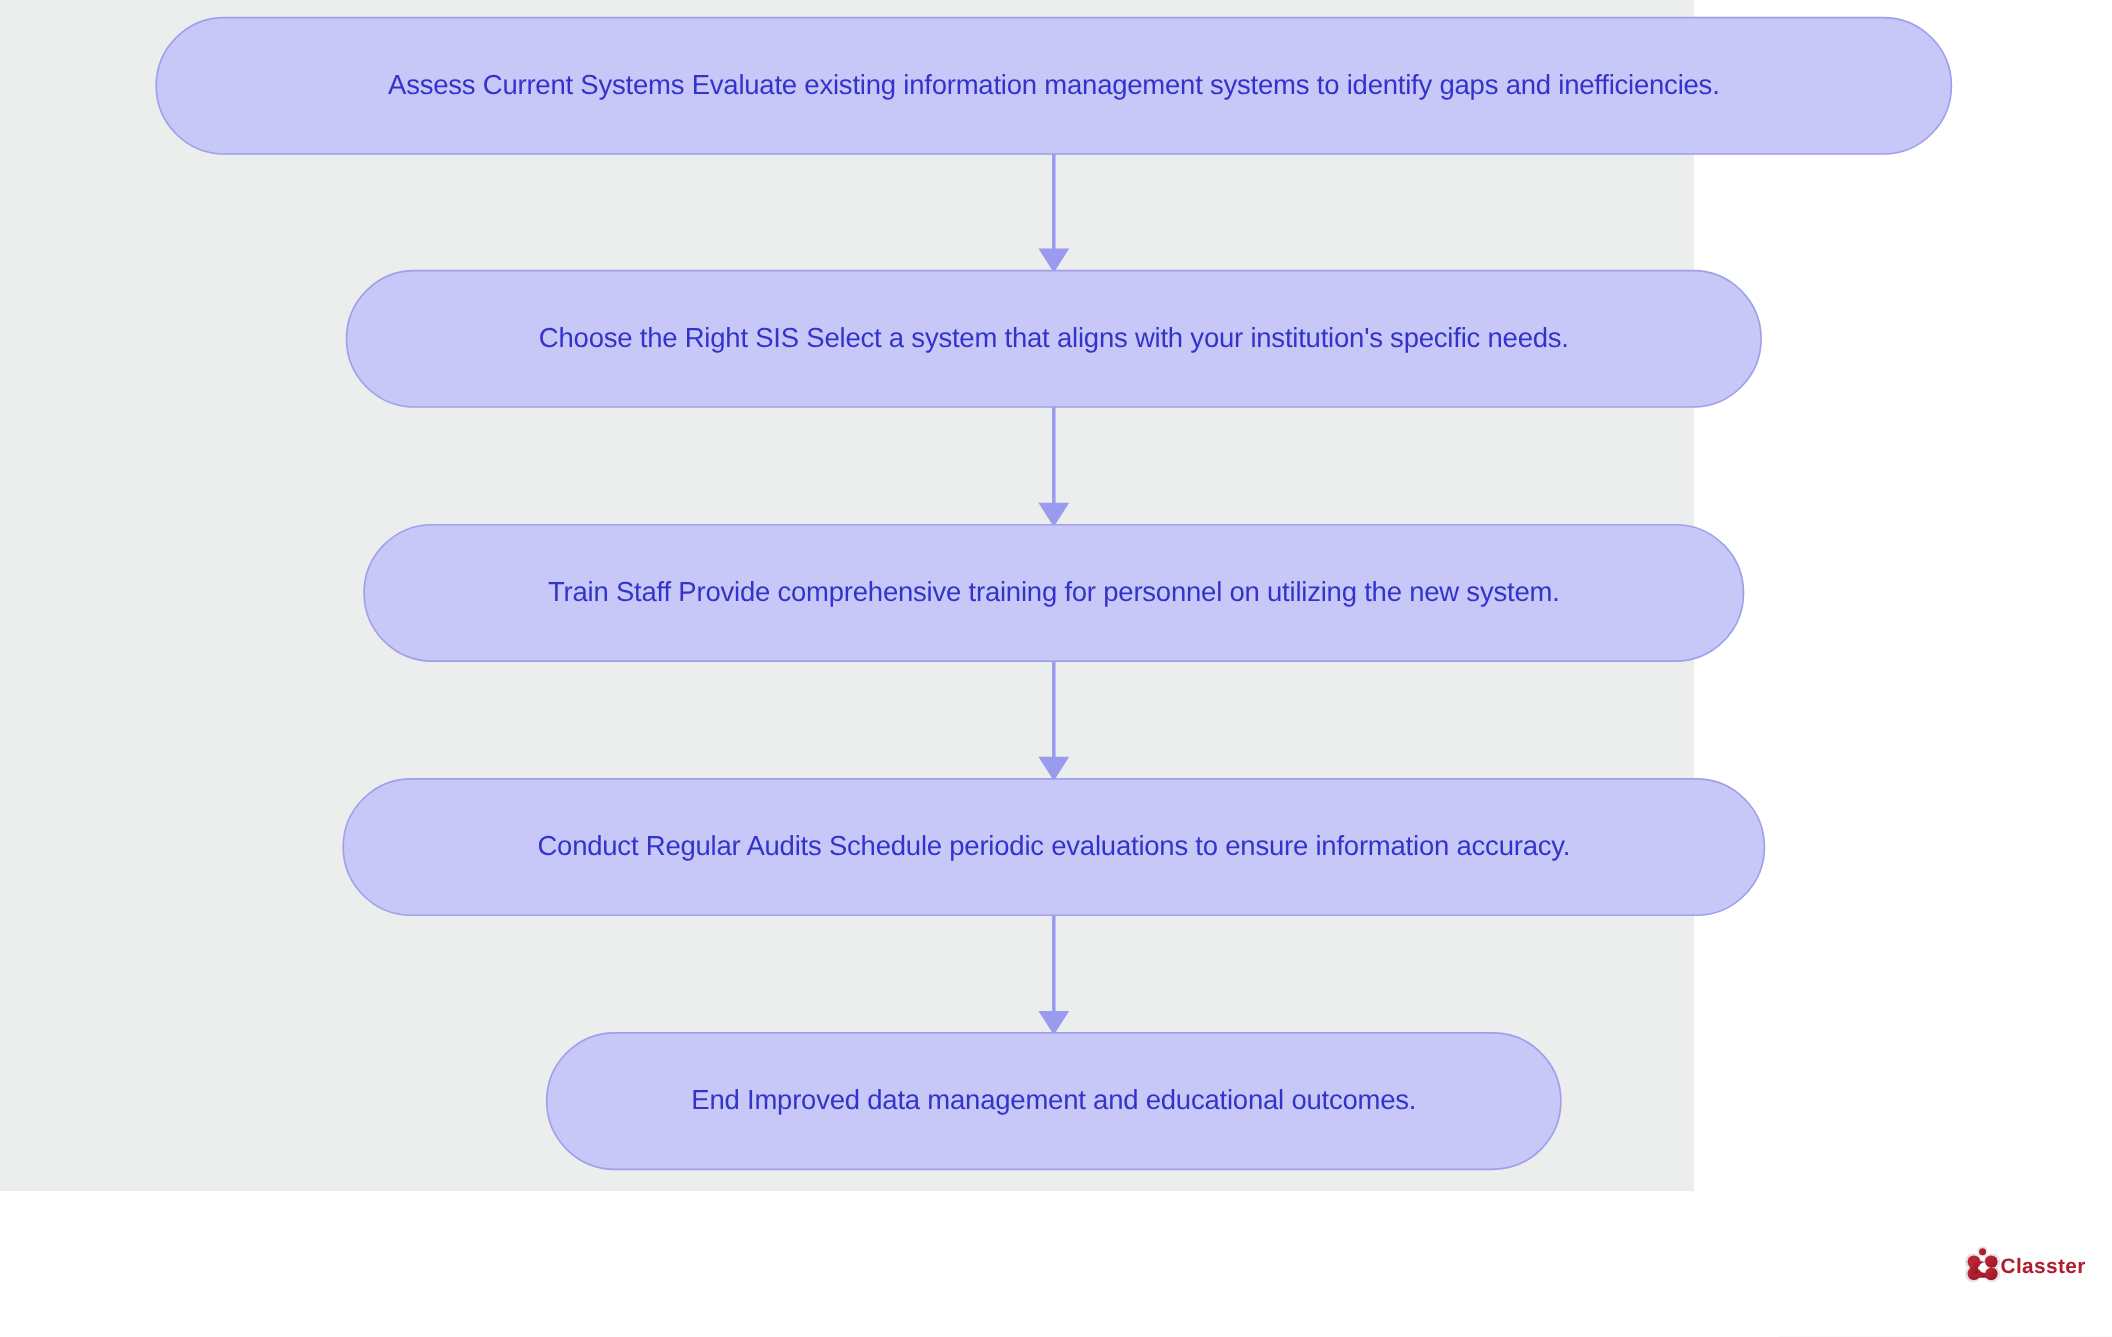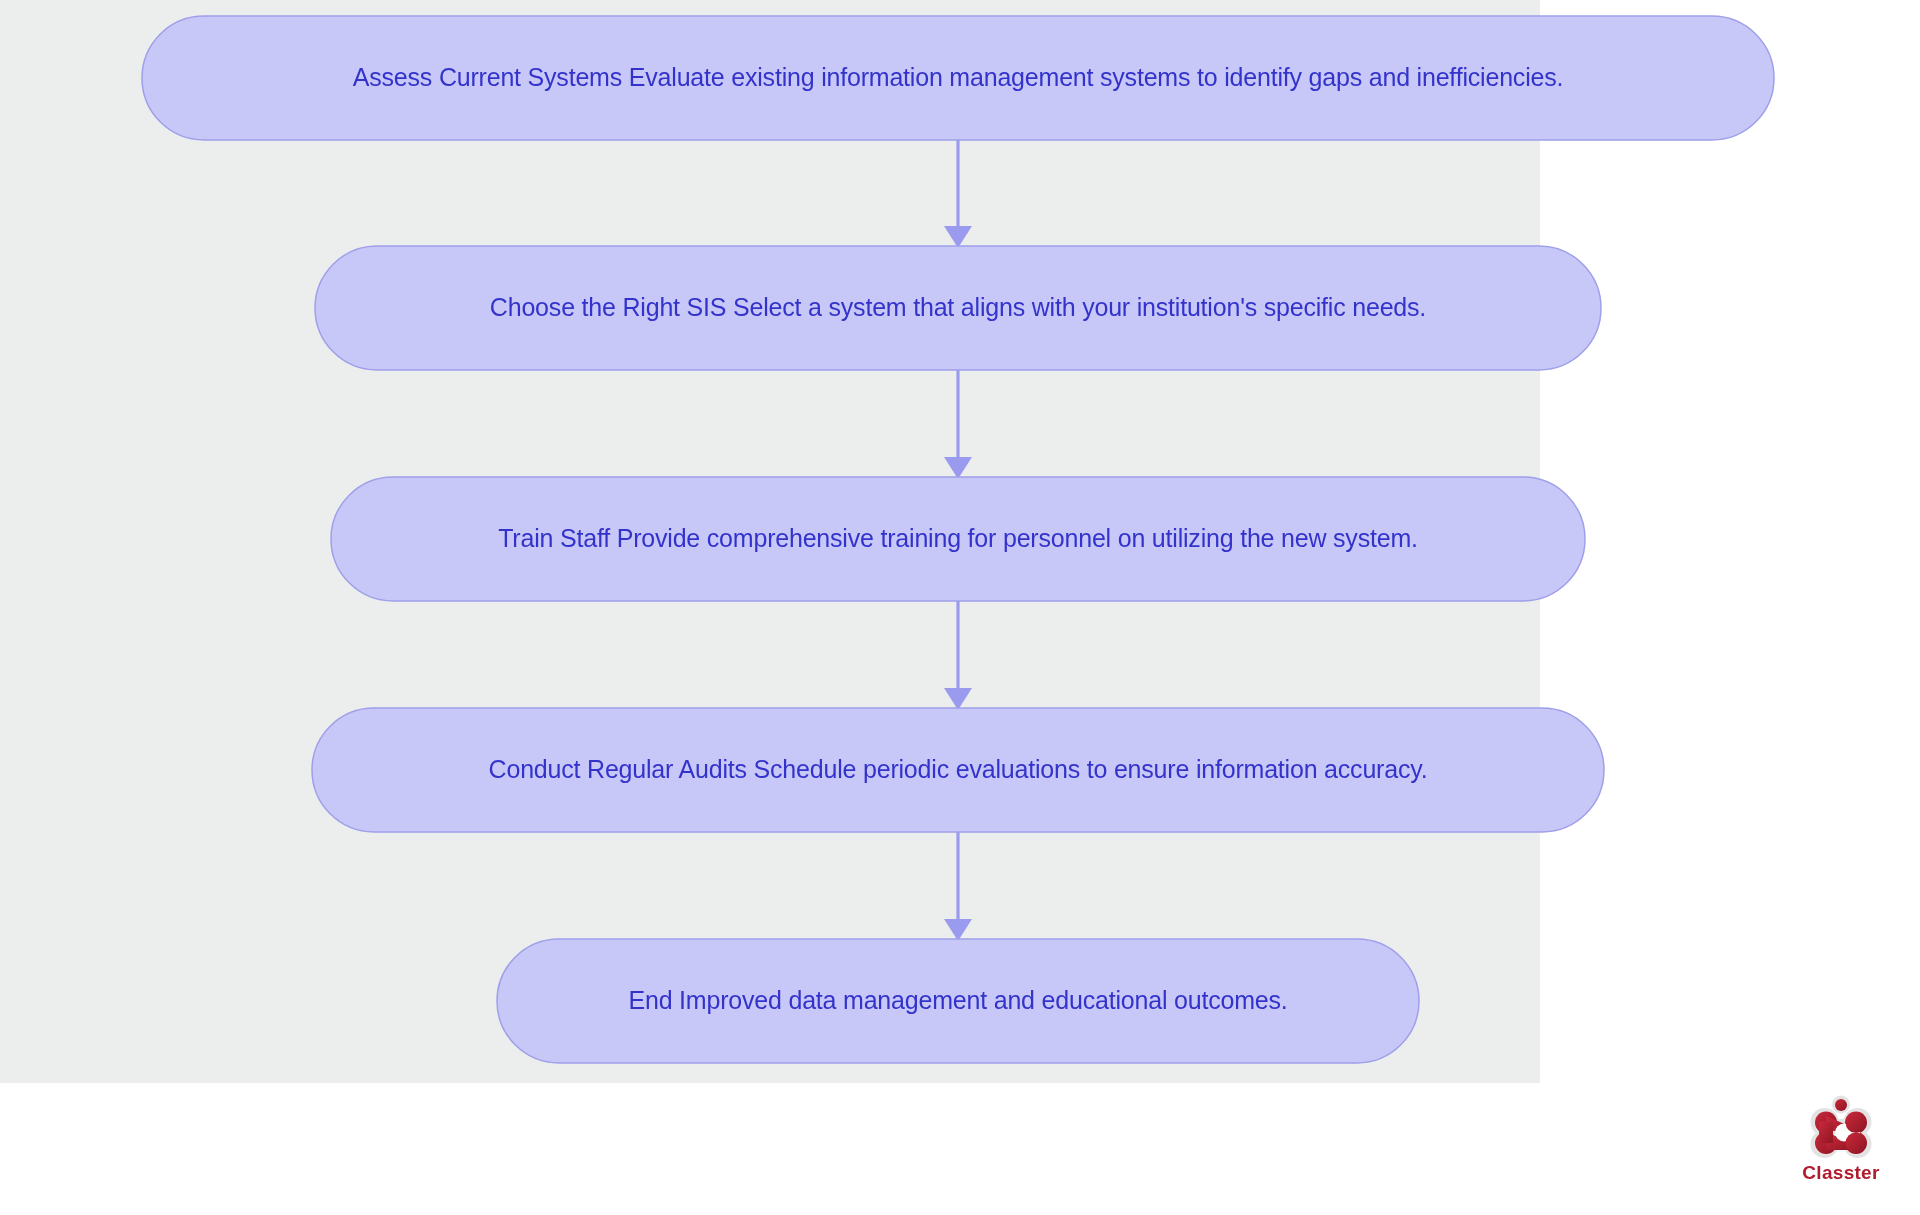--- a/index.html
+++ b/index.html
@@ -75,21 +75,21 @@
     background: #ffffff;
   }
 
   #brand-logo {
     position: absolute;
     right: 24px;
     top: 1095px;
     width: 110px;
     height: 110px;
     display: flex;
-    flex-direction: column;
+    flex-direction: row;
     align-items: center;
     justify-content: flex-start;
   }
 
   #brand-mark {
     width: 62px;
     height: 66px;
     display: block;
   }
 

